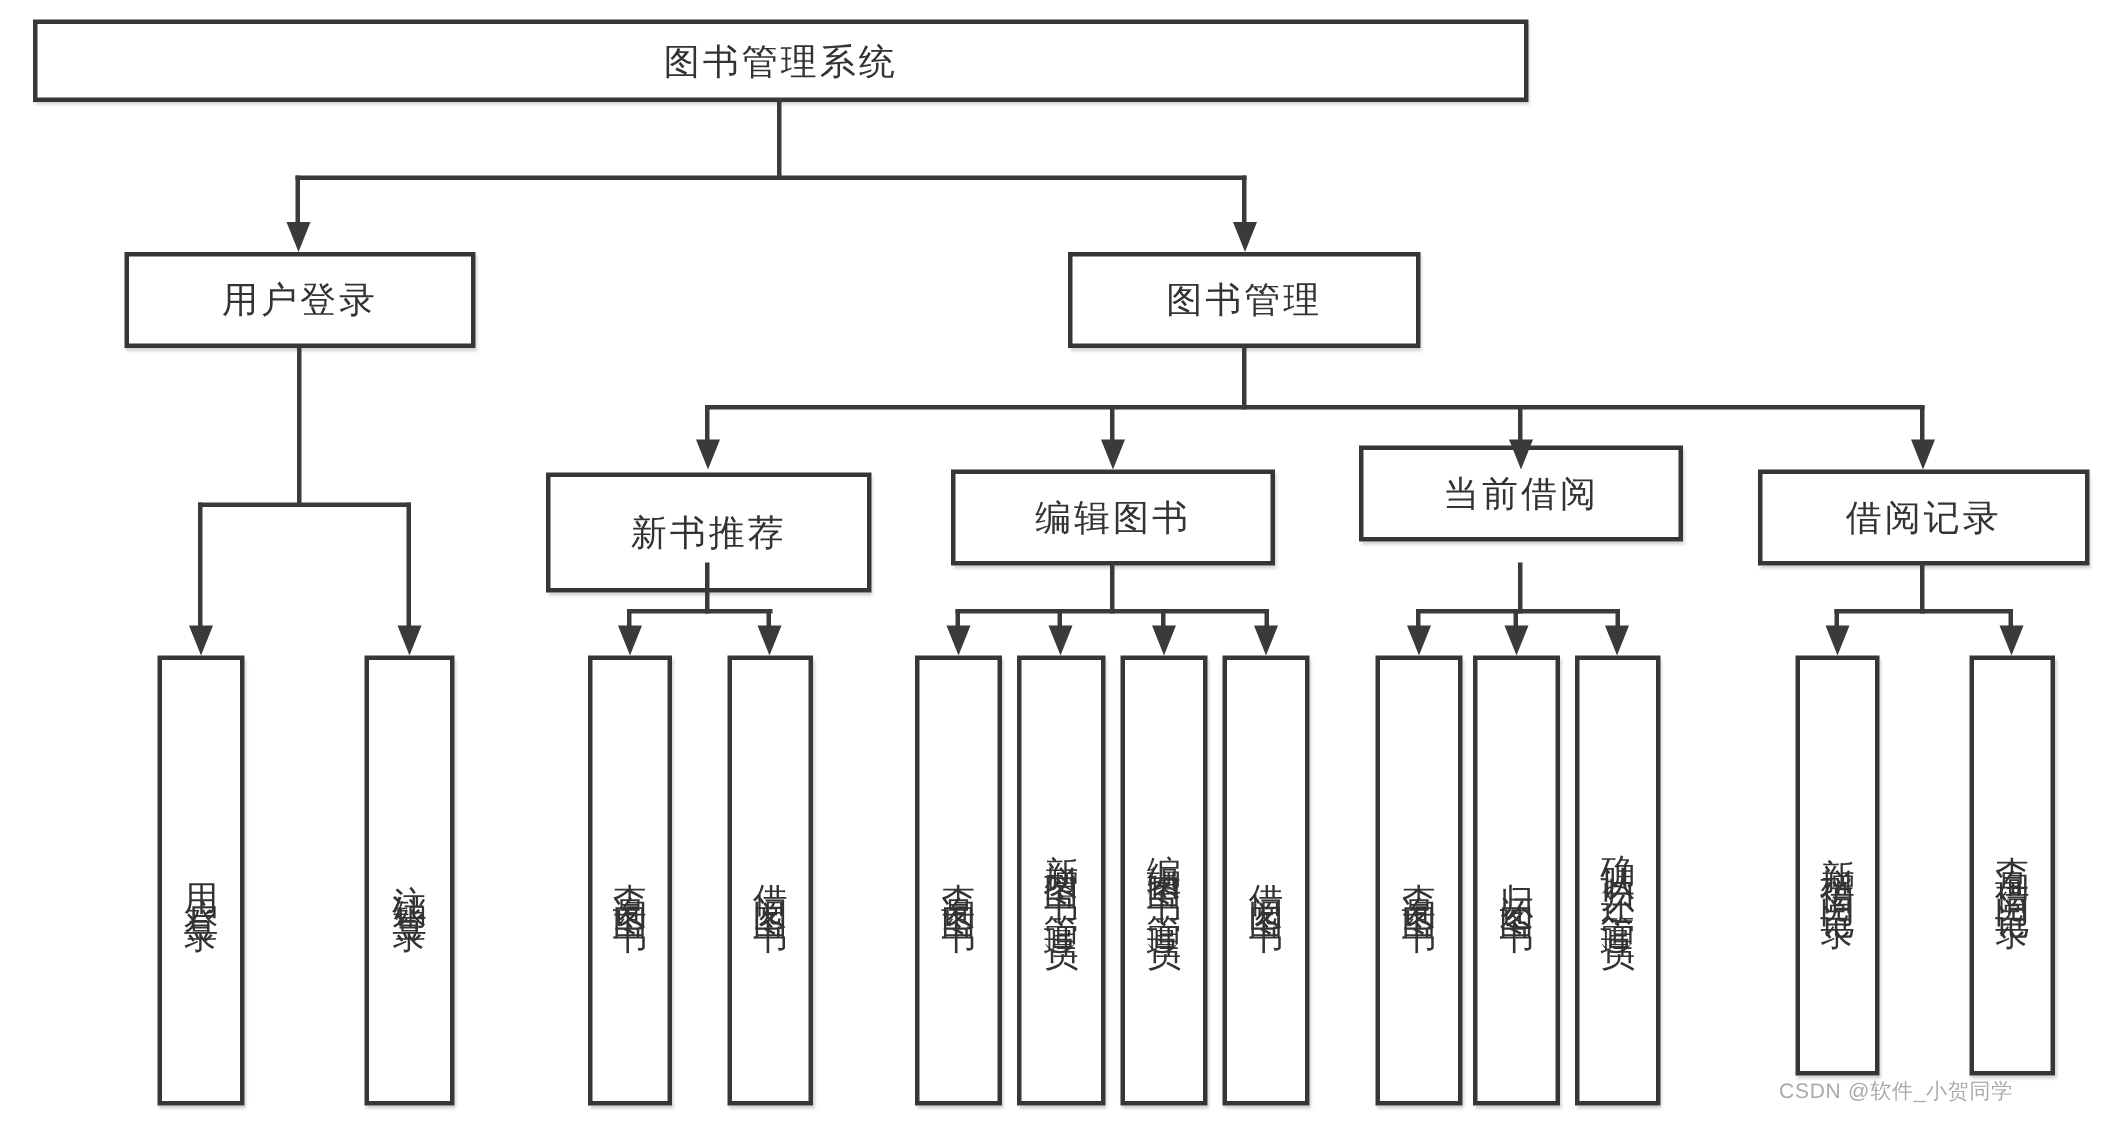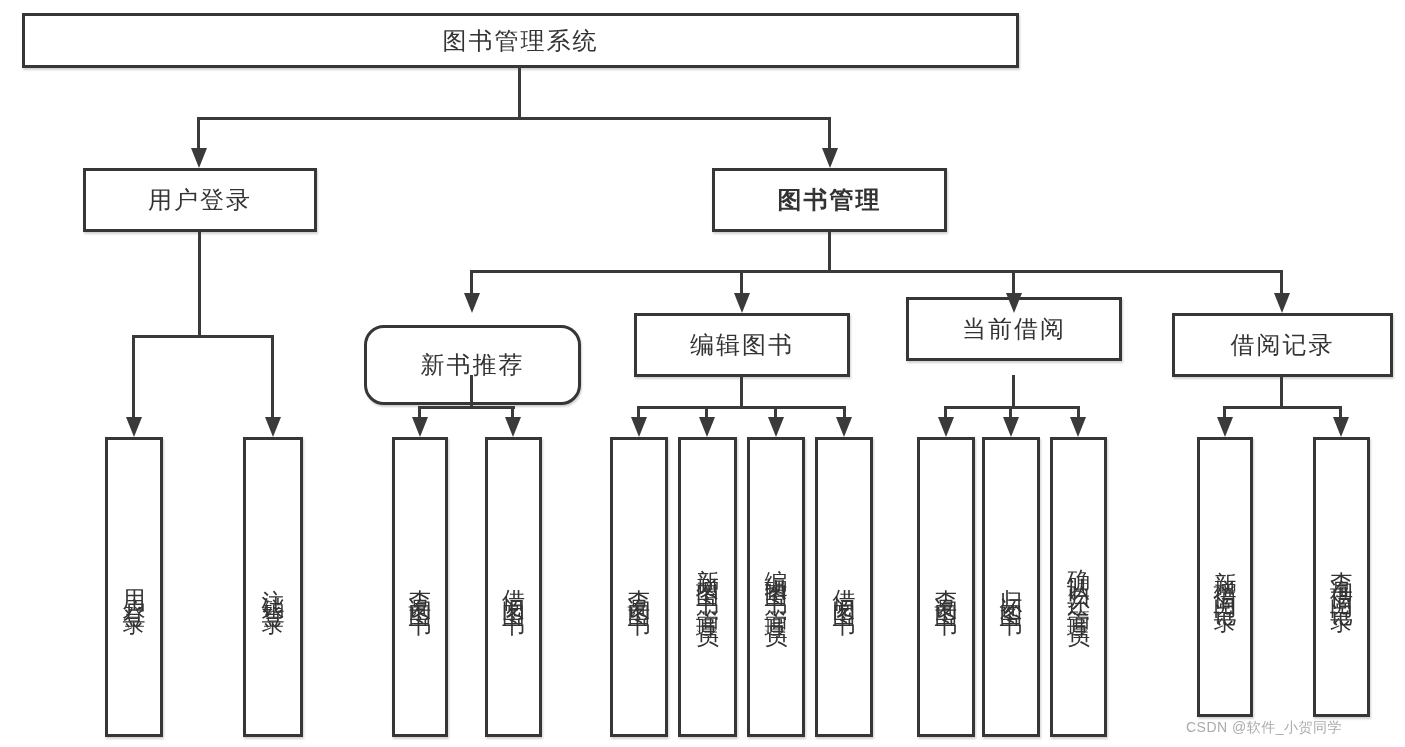--- a/index.html
+++ b/index.html
@@ -66,25 +66,25 @@
 
 <div id="canvas">
 
   <div class="box" style="left:22px; top:13px; width:997px; height:55px;">
     <span class="hlabel">图书管理系统</span>
   </div>
 
   <div class="box" style="left:83px; top:168px; width:234px; height:64px;">
     <span class="hlabel">用户登录</span>
   </div>
-  <div class="box" style="left:712px; top:168px; width:235px; height:64px;font-weight:bold;">
+  <div class="box" style="left:712px; top:168px; width:235px; height:64px;">
     <span class="hlabel">图书管理</span>
   </div>
 
-  <div class="box" style="left:364px; top:325px; width:217px; height:80px;border-radius:20px;">
+  <div class="box" style="left:364px; top:315px; width:217px; height:80px;">
     <span class="hlabel">新书推荐</span>
   </div>
   <div class="box" style="left:634px; top:313px; width:216px; height:64px;">
     <span class="hlabel">编辑图书</span>
   </div>
   <div class="box" style="left:906px; top:297px; width:216px; height:64px;">
     <span class="hlabel">当前借阅</span>
   </div>
   <div class="box" style="left:1172px; top:313px; width:221px; height:64px;">
     <span class="hlabel">借阅记录</span>

